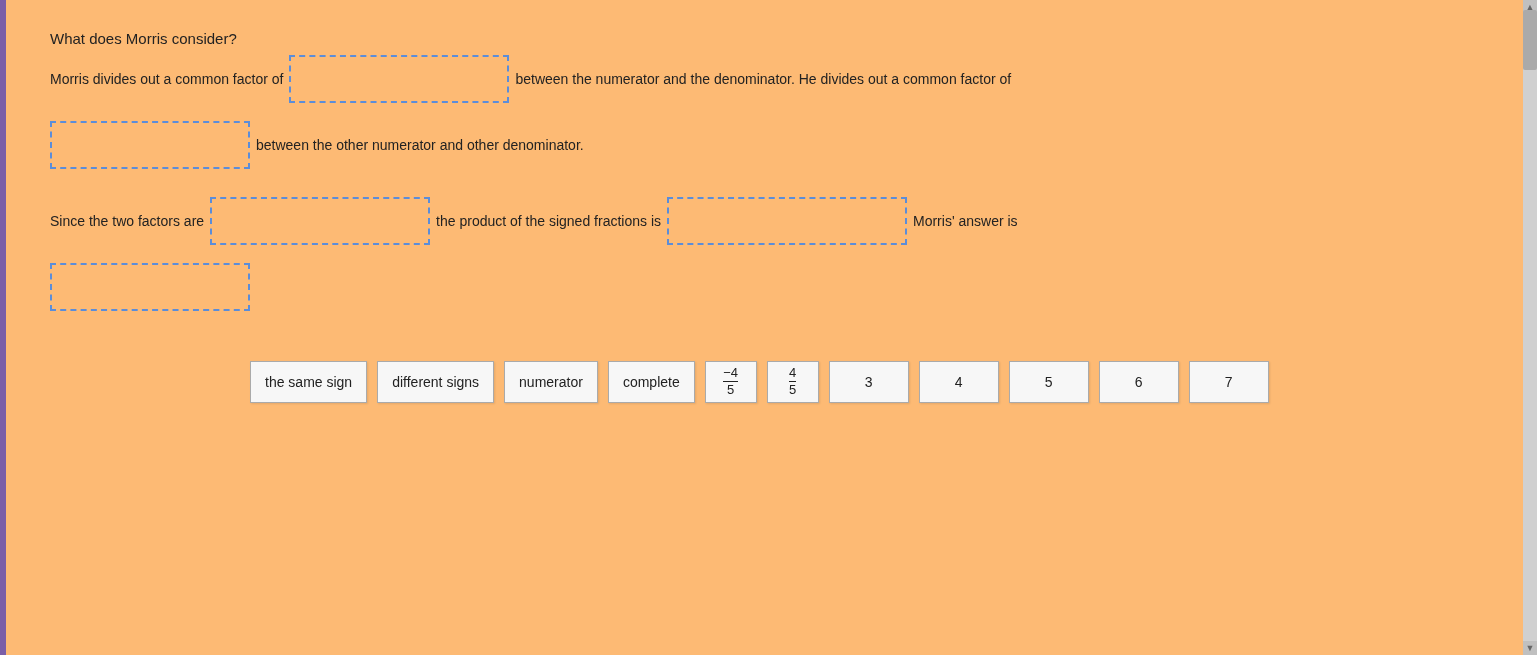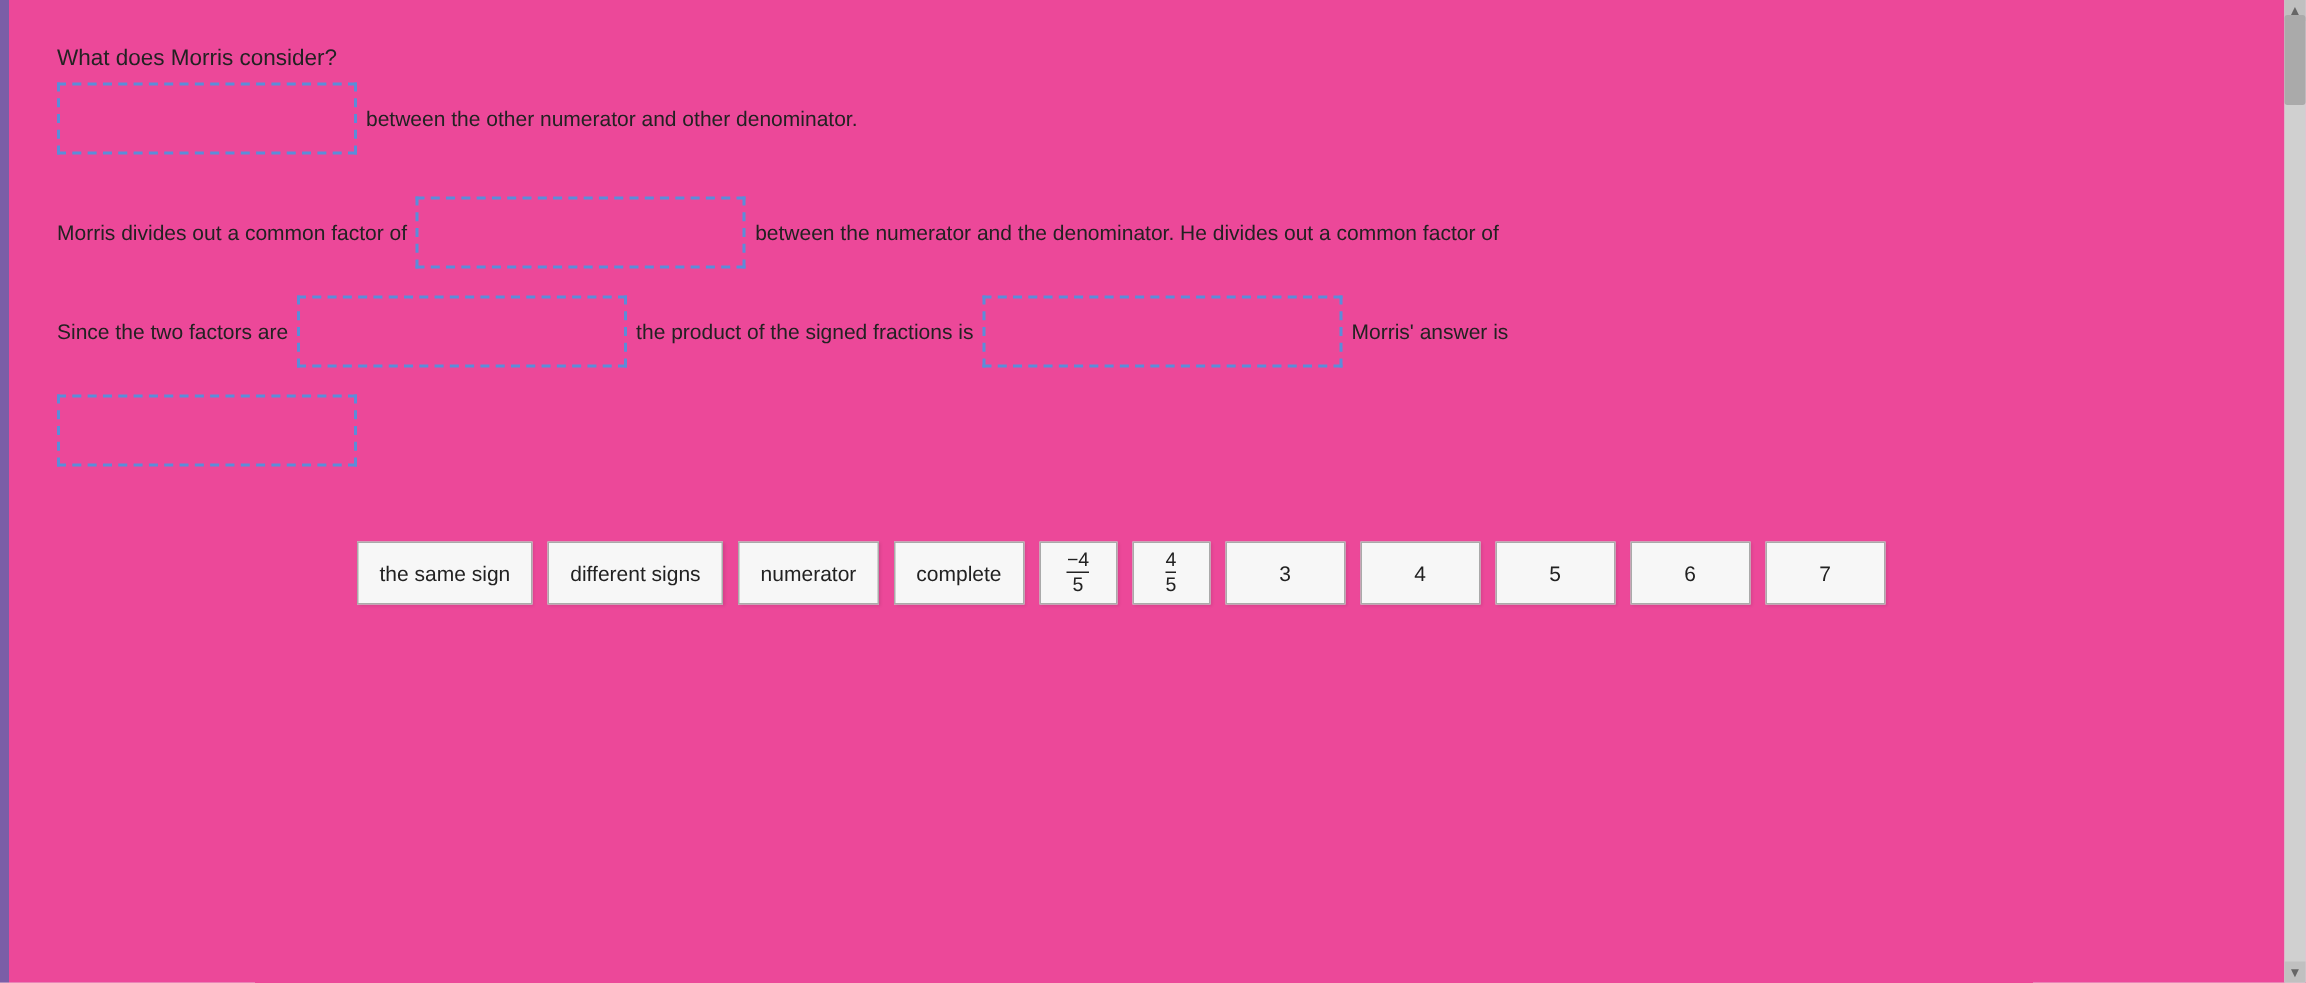--- a/index.html
+++ b/index.html
@@ -23,22 +23,22 @@
     }
 
     .left-bar {
       width: 6px;
       background: #7b5ea7;
       flex-shrink: 0;
     }
 
     .main-content {
       flex: 1;
-      background: #ec4899;
-      padding: 30px 40px 20px 32px;
+      background: #fdba74;
+      padding: 30px 40px 20px 44px;
       position: relative;
     }
 
     .question-header {
       margin-bottom: 8px;
     }
 
     .question-title {
       font-size: 15px;
       font-weight: normal;
@@ -183,29 +183,29 @@
 <body>
 
 <div class="page-wrapper">
   <div class="left-bar"></div>
   <div class="main-content">
 
     <div class="question-header">
       <div class="question-title">What does Morris consider?</div>
     </div>
 
-    <div class="row-wrap" style="margin-bottom: 28px;">
-      <div class="drop-box drop-box-small"></div>
-      <span class="statement-text">between the other numerator and other denominator.</span>
-    </div>
-
     <div class="row-wrap">
       <span class="statement-text">Morris divides out a common factor of</span>
       <div class="drop-box drop-box-medium"></div>
       <span class="statement-text">between the numerator and the denominator. He divides out a common factor of</span>
+    </div>
+
+    <div class="row-wrap" style="margin-bottom: 28px;">
+      <div class="drop-box drop-box-small"></div>
+      <span class="statement-text">between the other numerator and other denominator.</span>
     </div>
 
     <div class="row-wrap">
       <span class="statement-text">Since the two factors are</span>
       <div class="drop-box drop-box-medium"></div>
       <span class="statement-text">the product of the signed fractions is</span>
       <div class="drop-box drop-box-large"></div>
       <span class="statement-text">Morris' answer is</span>
     </div>
 

